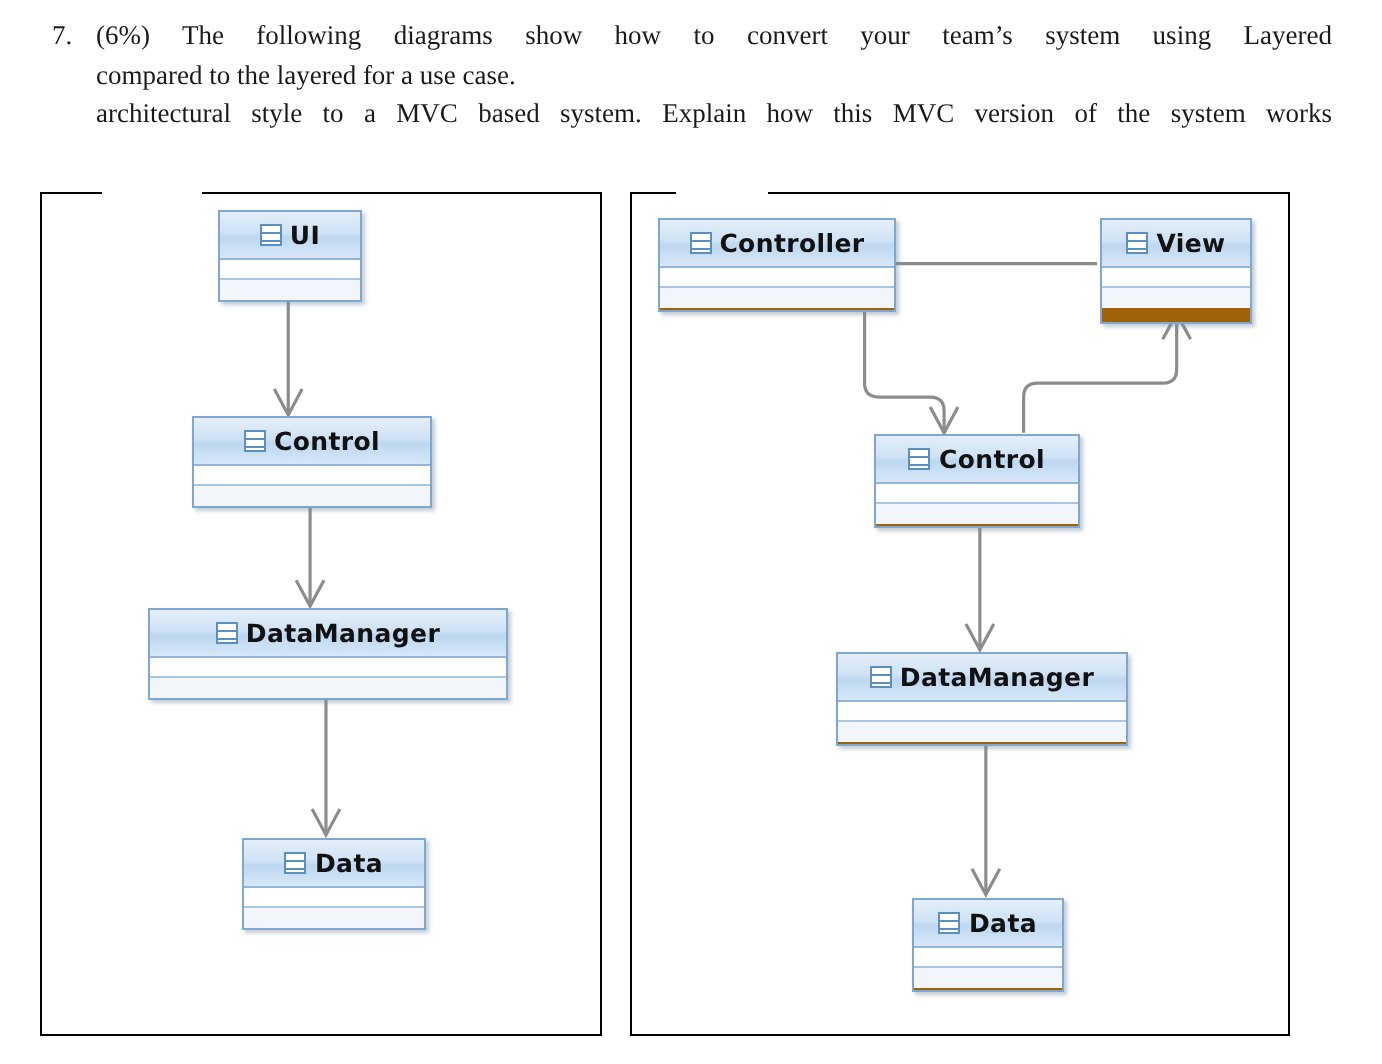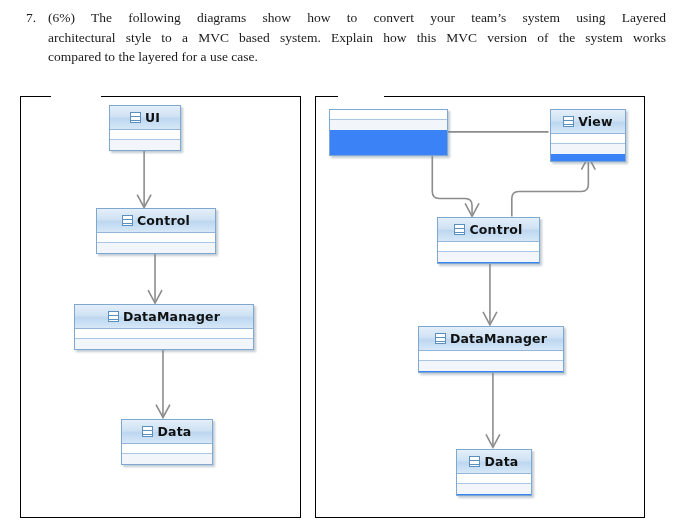--- a/index.html
+++ b/index.html
@@ -53,21 +53,21 @@
     top:-2.5px;
   }
   #gap-l{ left:30px; width:50px; }
   #gap-r{ left:22px; width:46px; }
 
   
   .uml{
     position:absolute;
     box-sizing:border-box;
     border:1px solid #7fa8d0;
-    background:#3b82f6;
+    background:#a16207;
     box-shadow:1.5px 1.5px 2px rgba(120,140,160,.45);
   }
   .uml .hdr{
     height:24px;
     box-sizing:border-box;
     border-bottom:1px solid #93b6d8;
     background:linear-gradient(to bottom,#e4eff9 0%,#cfe2f4 45%,#bdd7f0 55%,#d6e8f8 100%);
     display:flex;align-items:center;justify-content:center;
     gap:4px;
     padding:0 5px;
@@ -119,22 +119,22 @@
 </head>
 <body>
 
 <div id="page">
 
   <div class="question">
     <div class="q-row">
       <div class="q-num">7.</div>
       <div class="q-body">
         <span class="ln ln1">(6%) The following diagrams show how to convert your team’s system using Layered</span>
+        <span class="ln ln3">compared to the layered for a use case.</span>
         <span class="ln ln2">architectural style to a MVC based system. Explain how this MVC version of the system works</span>
-        <span class="ln ln3">compared to the layered for a use case.</span>
       </div>
     </div>
   </div>
 
   <div class="panel" id="panel-left">
     <div class="top-gap" id="gap-l"></div>
 
     <svg class="conn" viewBox="0 0 281 422" preserveAspectRatio="none">
 
       <line x1="124" y1="54" x2="124" y2="110"></line>
@@ -198,20 +198,24 @@
       <path class="head" d="M267 73 L274 60 L281 73"></path>
 
       <line x1="175" y1="167" x2="175" y2="228"></line>
       <path class="head" d="M168 216 L175 229 L182 216"></path>
 
       <line x1="178" y1="276" x2="178" y2="351"></line>
       <path class="head" d="M171 339 L178 352 L185 339"></path>
     </svg>
 
     <div class="uml" style="left:13px;top:12px;width:119px;height:47px;">
+      <div class="hdr">
+        <span class="cls-icon"></span>
+        <span class="title">Controller</span>
+      </div>
       <div class="cmp c1"></div>
       <div class="cmp c2"></div>
     </div>
 
     <div class="uml" style="left:234px;top:12px;width:76px;height:53px;">
       <div class="hdr">
         <span class="cls-icon"></span>
         <span class="title">View</span>
       </div>
       <div class="cmp c1"></div>

